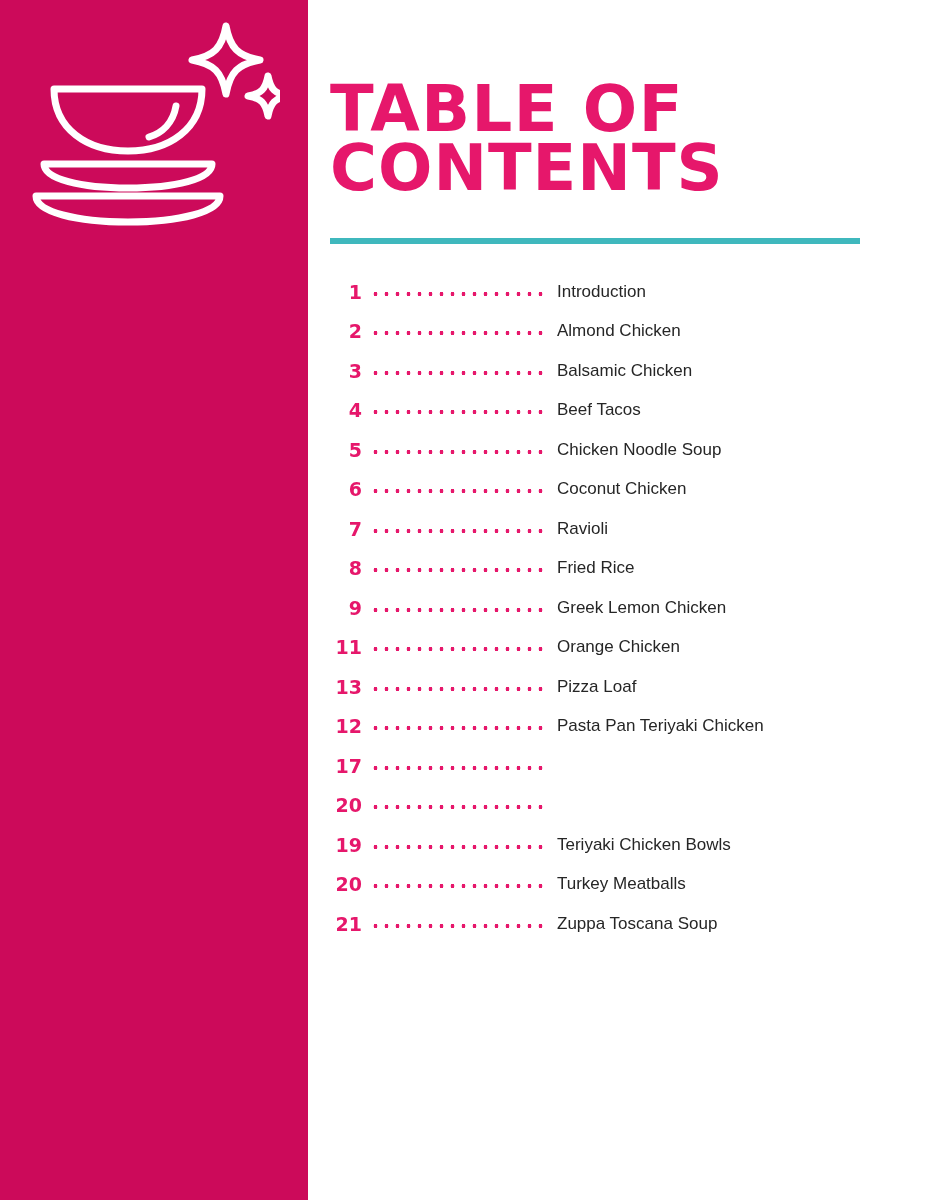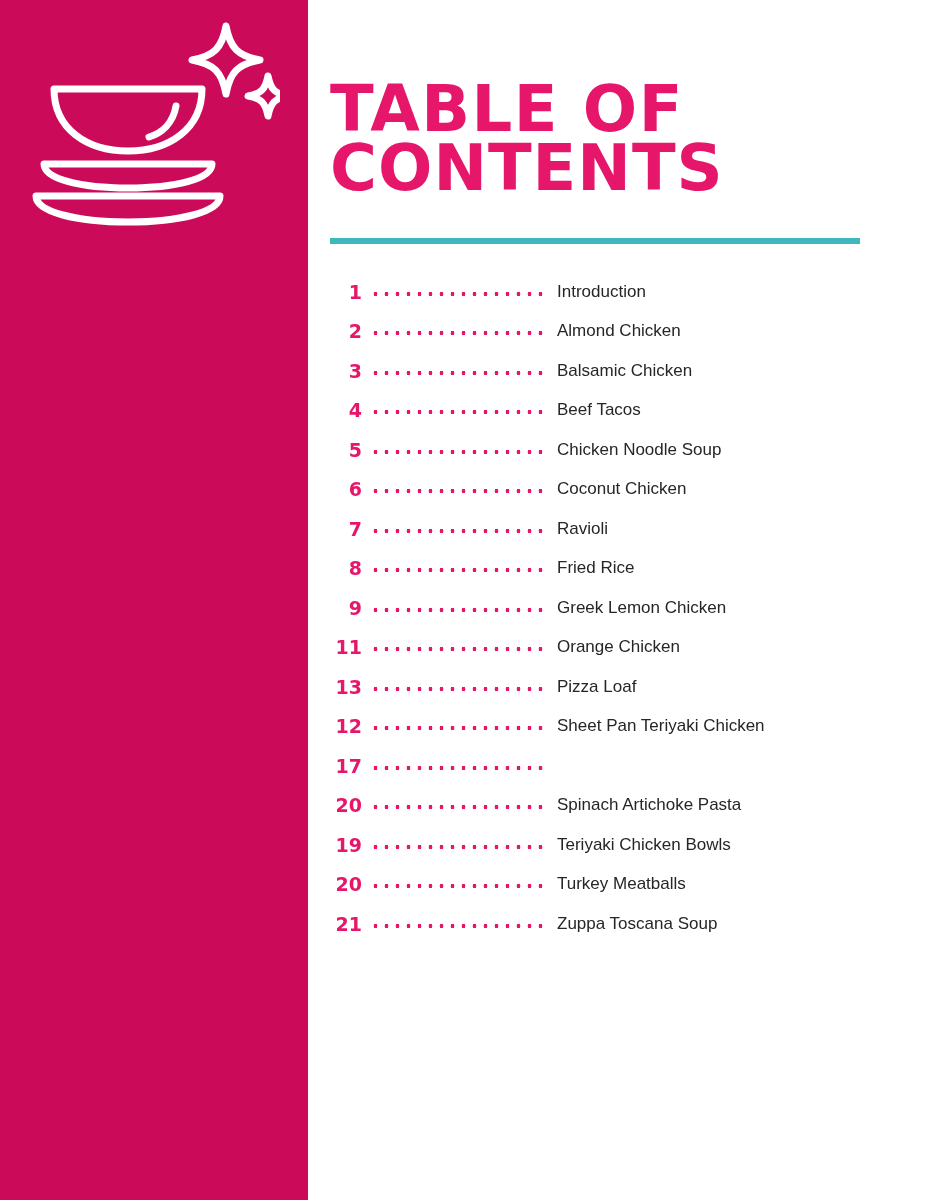--- a/index.html
+++ b/index.html
@@ -206,32 +206,31 @@
         <span class="num">13</span>
         <span class="dots"></span>
         <span class="label">Pizza Loaf</span>
       </div>
 
 
 
       <div class="toc-row">
         <span class="num">12</span>
         <span class="dots"></span>
-        <span class="label">Sheet Pan Teriyaki Chicken</span>
+        <span class="label">Pasta Pan Teriyaki Chicken</span>
       </div>
 
       <div class="toc-row">
         <span class="num">17</span>
         <span class="dots"></span>
       </div>
 
       <div class="toc-row">
         <span class="num">20</span>
         <span class="dots"></span>
-        <span class="label">Spinach Artichoke Pasta</span>
       </div>
 
       <div class="toc-row">
         <span class="num">19</span>
         <span class="dots"></span>
         <span class="label">Teriyaki Chicken Bowls</span>
       </div>
 
       <div class="toc-row">
         <span class="num">20</span>

